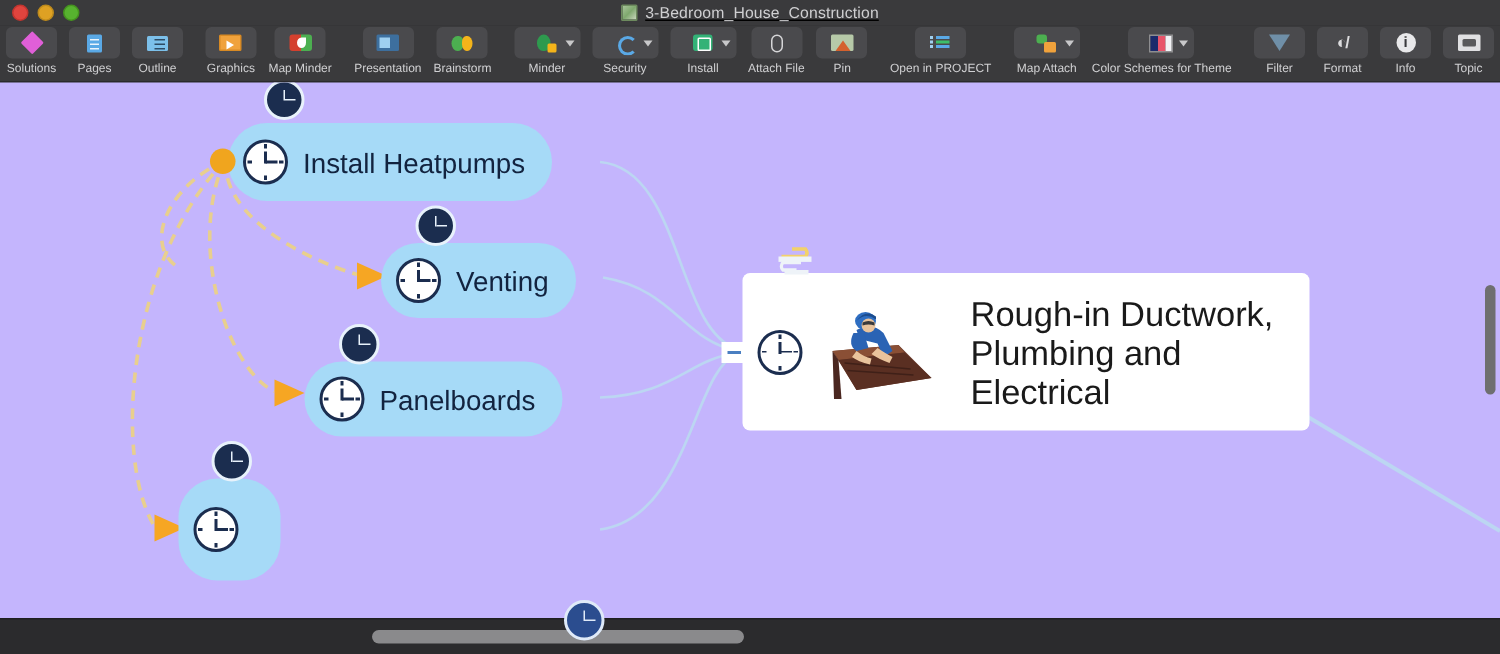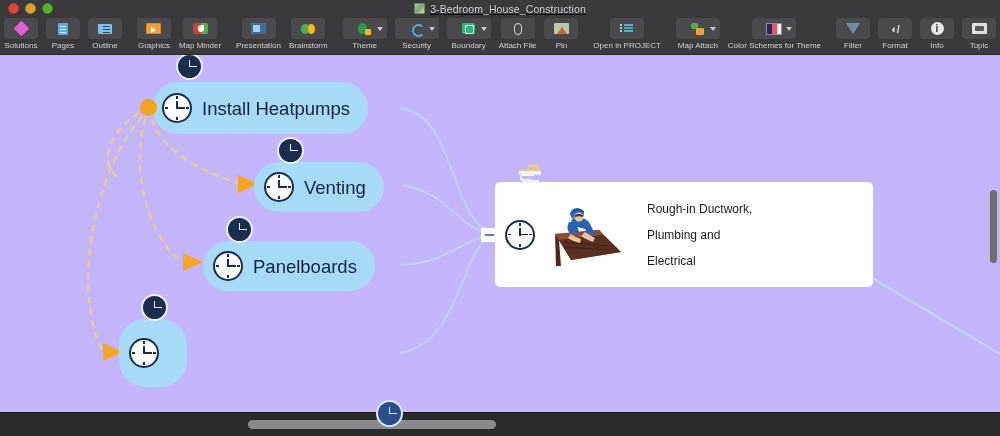--- a/index.html
+++ b/index.html
@@ -110,21 +110,21 @@
   
   .node {
     position: absolute; display: flex; align-items: center;
     border-radius: 26px; background: #a6daf7; padding: 0 18px 0 10px;
     color: #12233f; z-index: 4;
   }
   .node.white {
     background: #ffffff; border-radius: 5px; padding: 0 16px 0 10px;
   }
   .node-text { font-size: 18.5px; line-height: 23px; white-space: pre-line; }
-  .node.white .node-text { font-size: 12px; line-height: 26px; color: #1a1a1a; }
+  .node.white .node-text { font-size: 23px; line-height: 26px; color: #1a1a1a; }
 
   
   .clockface {
     width: 30px; height: 30px; border-radius: 50%;
     background: #fff; border: 2.5px solid #1b2d4f;
     position: relative; flex: 0 0 auto; margin-right: 10px;
   }
   .clockface::before, .clockface::after {
     content: ""; position: absolute; background: #1b2d4f;
   }
@@ -258,35 +258,35 @@
       <div class="tlabel">Brainstorm</div>
     </div>
 
     <div class="sep"></div>
 
     <div class="titem">
       <div class="tbtn wide">
           <div class="g-insert"></div>
           <div class="chev"></div>
         </div>
-      <div class="tlabel">Theme</div>
+      <div class="tlabel">Minder</div>
     </div>
     <div class="titem">
       <div class="tbtn wide">
           <div class="g-relation"></div>
           <div class="chev"></div>
         </div>
       <div class="tlabel">Security</div>
     </div>
     <div class="titem">
       <div class="tbtn wide">
           <div class="g-boundary"></div>
           <div class="chev"></div>
         </div>
-      <div class="tlabel">Boundary</div>
+      <div class="tlabel">Install</div>
     </div>
     <div class="titem">
       <div class="tbtn">
           <div class="g-attach"></div>
         </div>
       <div class="tlabel">Attach File</div>
     </div>
     <div class="titem">
       <div class="tbtn">
           <div class="g-pin"></div>

